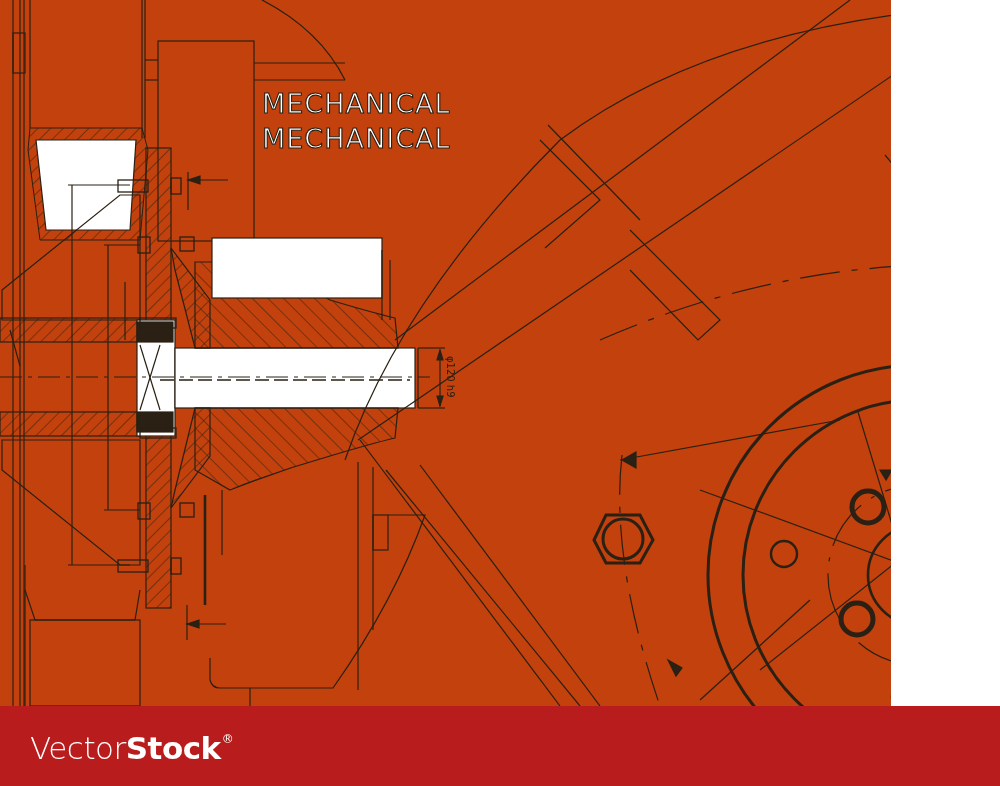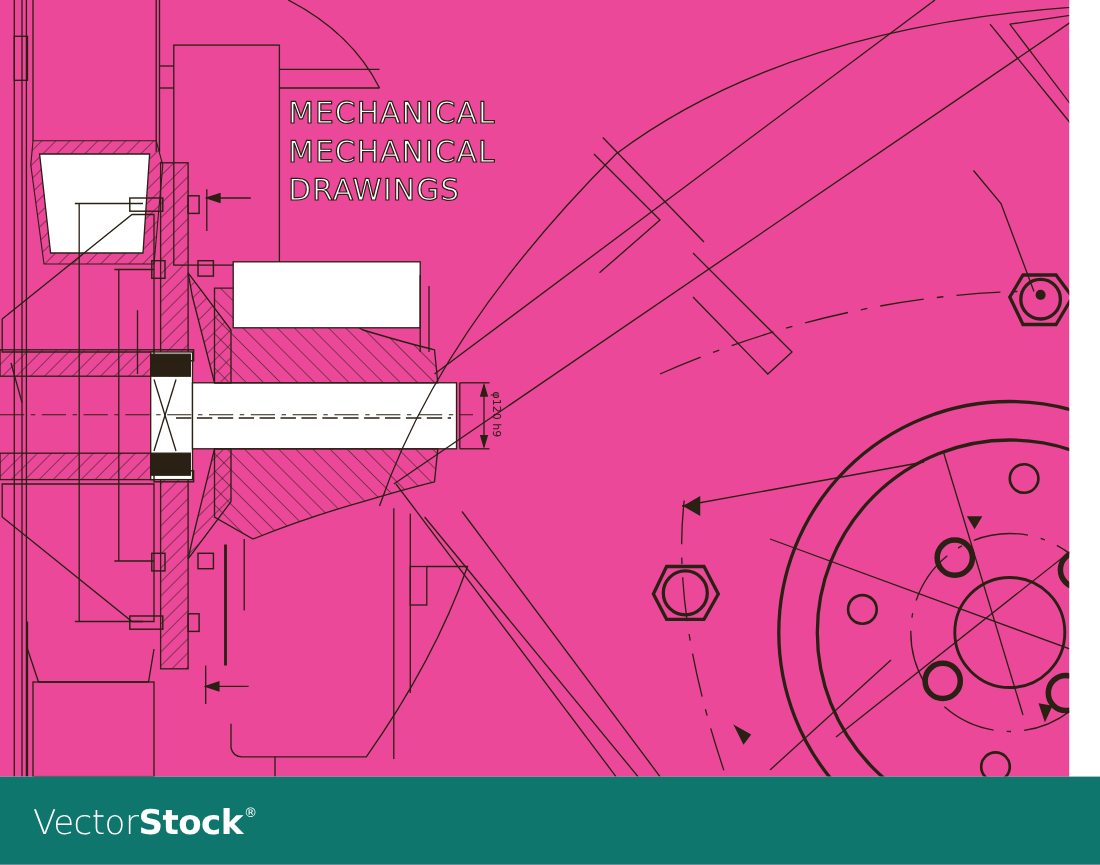--- a/index.html
+++ b/index.html
@@ -1,30 +1,30 @@
 <!DOCTYPE html>
 <html><head>
 <meta charset="utf-8">
 <style>
   html, body { margin: 0; padding: 0; }
   body { width: 1000px; height: 786px; overflow: hidden; background: #ffffff; position: relative; font-family: "DejaVu Sans", sans-serif; }
-  .canvas { position: absolute; left: 0; top: 0; width: 972px; height: 706px; background: #ec4899; overflow: hidden; }
+  .canvas { position: absolute; left: 0; top: 0; width: 891px; height: 706px; background: #c2410c; overflow: hidden; }
   .canvas svg { position: absolute; left: 0; top: 0; }
   .title-block { position: absolute; left: 262px; top: 90px; line-height: 1; }
   .title-line {
     display: block;
     font-family: "DejaVu Sans", sans-serif;
     font-size: 27px;
     letter-spacing: 1px;
     color: #ffffff;
     -webkit-text-stroke: 1.1px #2a2014;
     margin-bottom: 4px;
     height: 31px;
   }
-  .footer { position: absolute; left: 0; top: 706px; width: 1000px; height: 80px; background: #0f766e; }
+  .footer { position: absolute; left: 0; top: 706px; width: 1000px; height: 80px; background: #b91c1c; }
   .brand { position: absolute; left: 30px; top: 24px; color: #ffffff; font-family: "DejaVu Sans", sans-serif; font-size: 31px; letter-spacing: -0.5px; }
   .brand .light { font-weight: 300; font-family: "DejaVu Sans", sans-serif; }
   .brand .bold { font-weight: bold; }
   .brand .reg { font-size: 12px; vertical-align: top; position: relative; top: 2px; margin-left: 1px; }
   .stock-id { position: absolute; right: 28px; top: 36px; color: #ffffff; font-family: "DejaVu Sans", sans-serif; font-size: 17px; }
 </style>
 </head>
 <body>
 
 <div class="canvas">
@@ -180,21 +180,20 @@
         <polygon points="606,515 640,515 653,540 640,563 606,563 594,540"></polygon>
         <circle cx="623" cy="539" r="20"></circle>
       </g>
       <circle cx="946" cy="268" r="4" fill="#2a2014"></circle>
     </g>
   </svg>
 
   <div class="title-block">
     <span class="title-line">MECHANICAL</span>
     <span class="title-line">MECHANICAL</span>
-    <span class="title-line">DRAWINGS</span>
   </div>
 
   <div style="position:absolute; left:442px; top:356px; width:14px; height:50px; font-family:'DejaVu Sans', sans-serif; font-size:10px; color:#2a2014; writing-mode:vertical-rl;">
     <span>φ120 h9</span>
   </div>
 </div>
 
 <div class="footer">
   <div class="brand">
     <span class="light">Vector</span><span class="bold">Stock</span><span class="reg">®</span>

